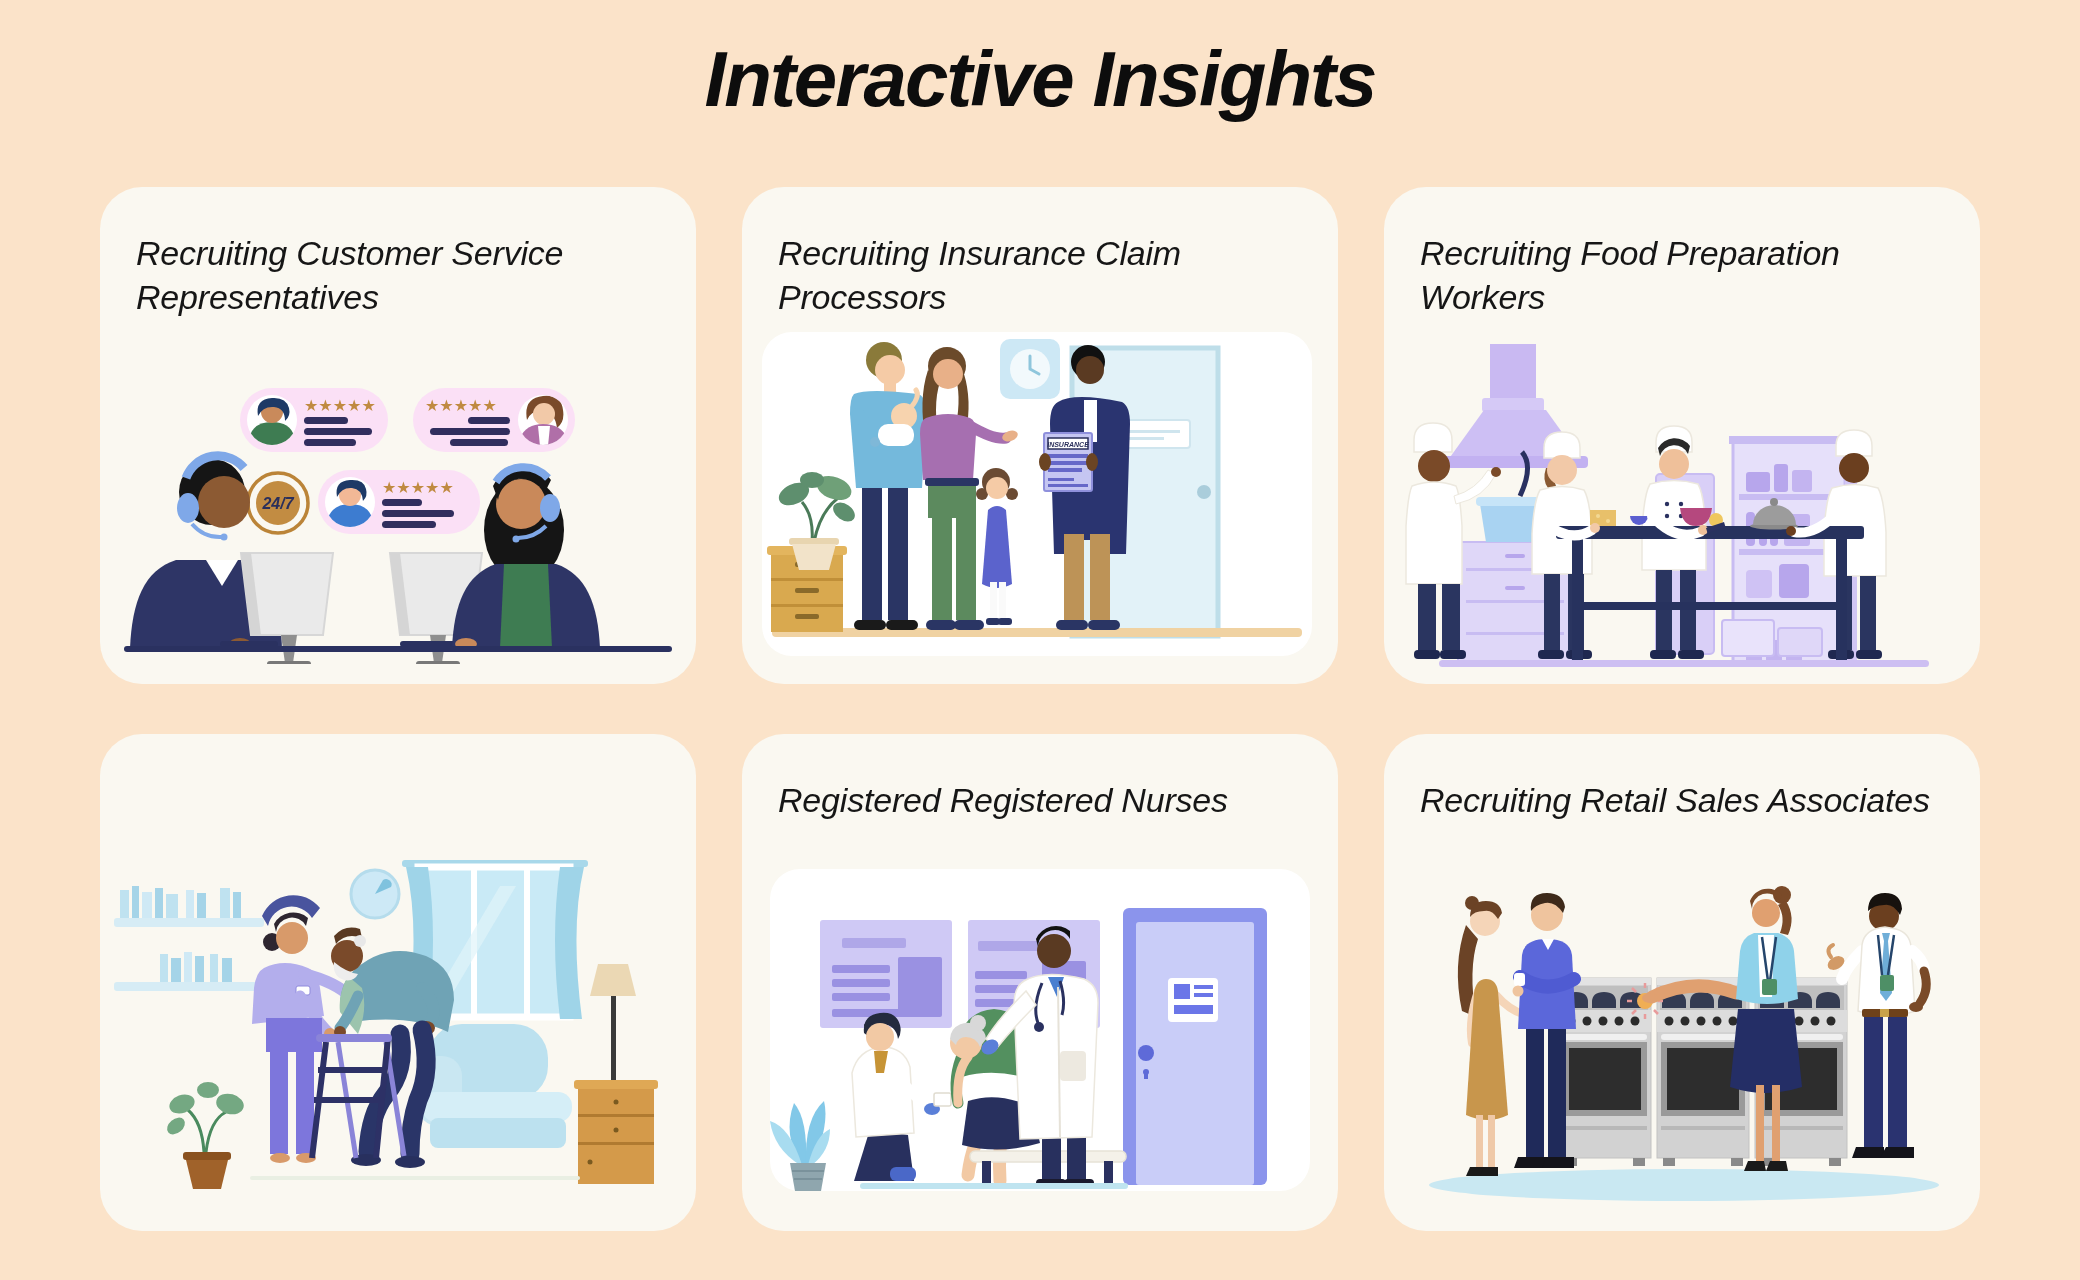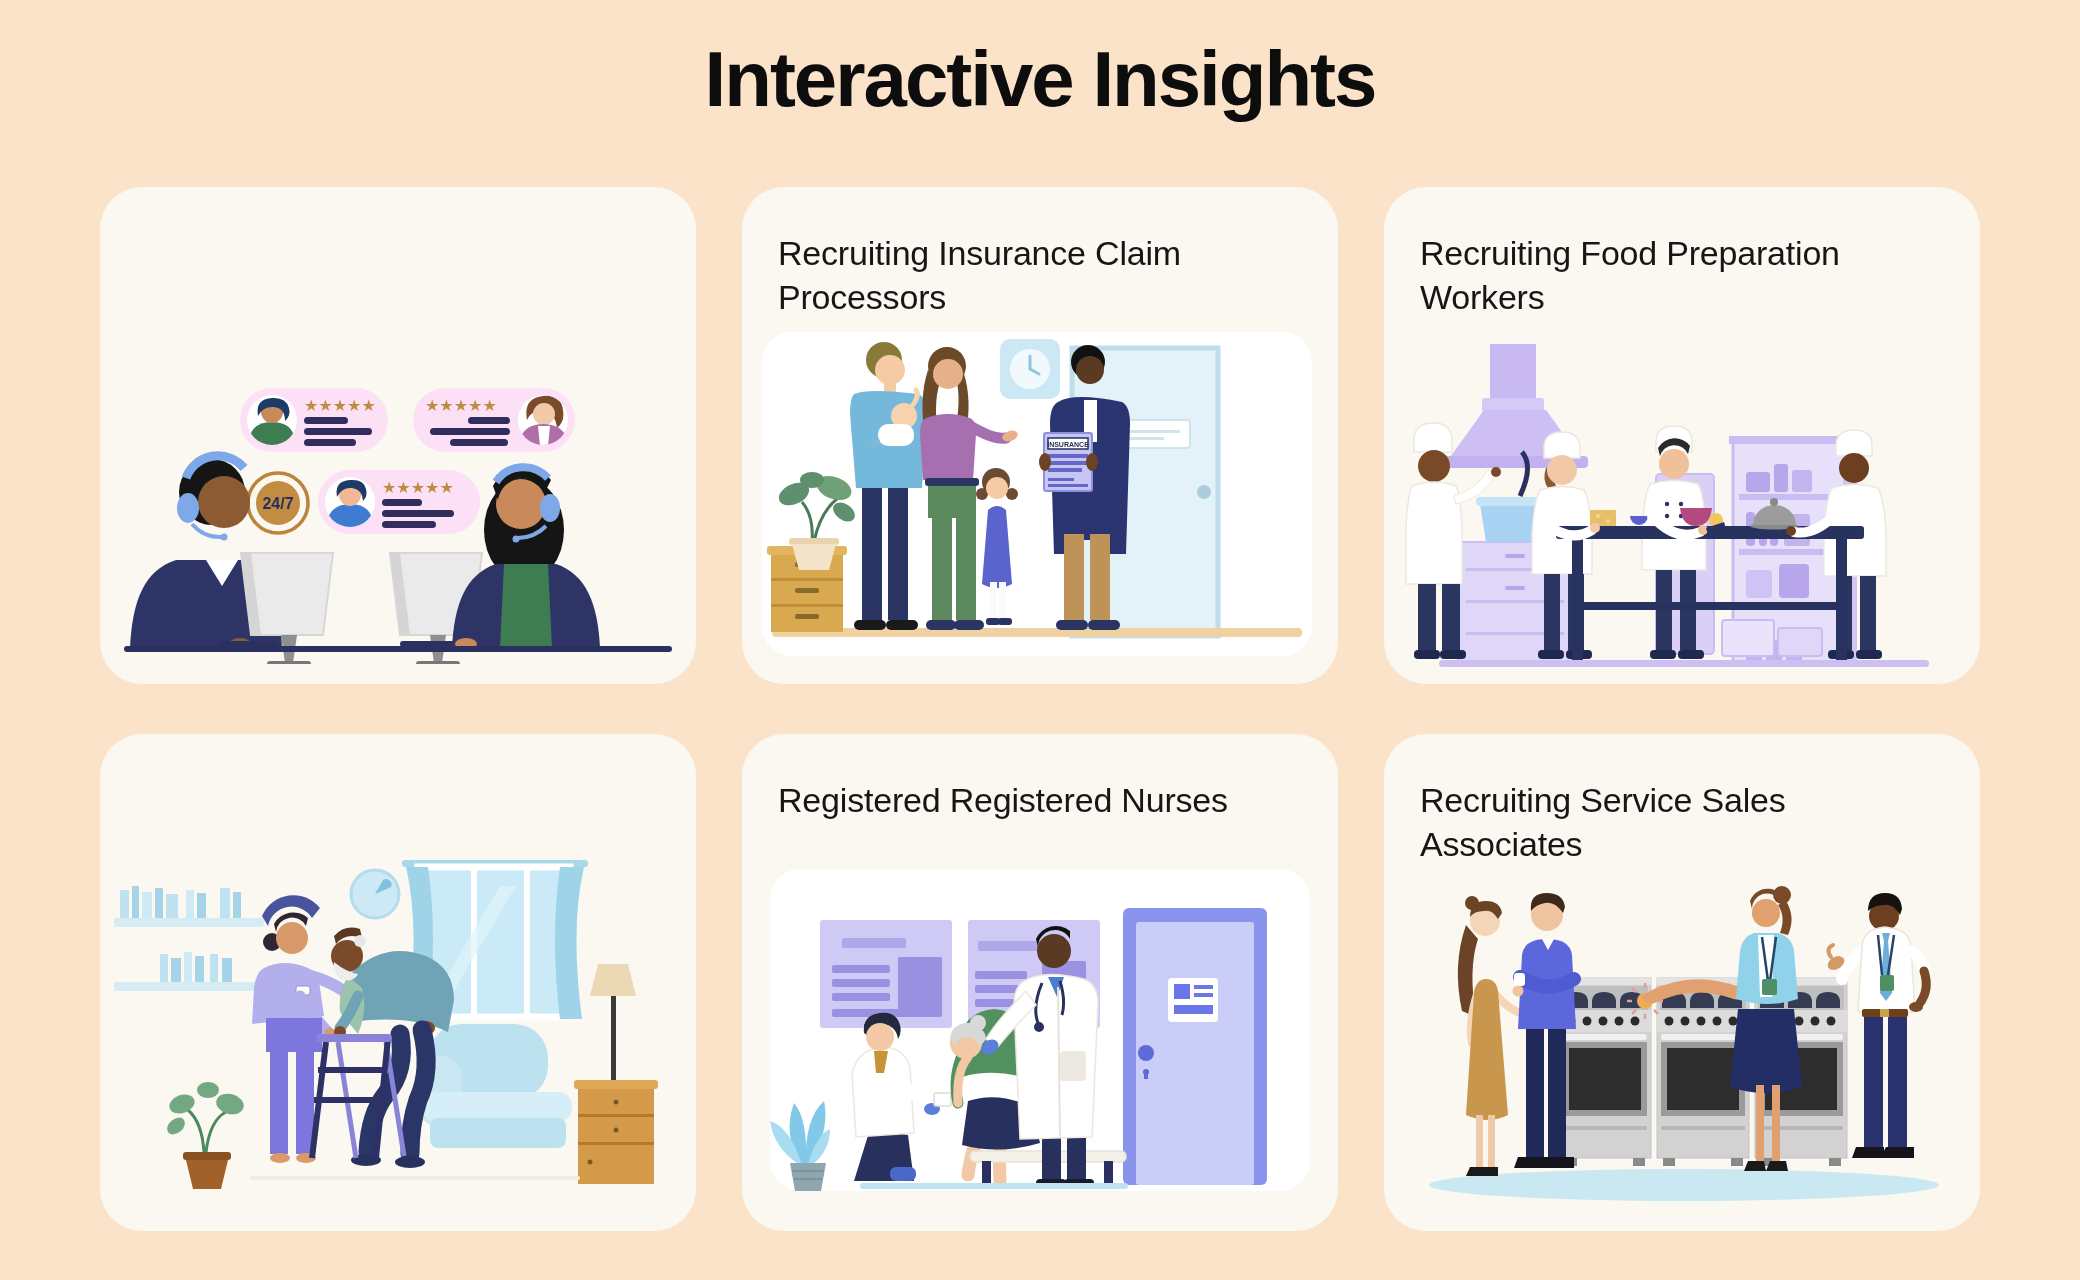--- a/index.html
+++ b/index.html
@@ -1,17 +1,17 @@
 <!DOCTYPE html>
 <html><head>
 <meta charset="utf-8">
 <style>
   html,body{margin:0;padding:0;width:2080px;height:1280px;overflow:hidden;
     background:#FBE3C9;font-family:"Liberation Sans",sans-serif;}
-  .page{position:relative;width:2080px;height:1021px;}
+  .page{position:relative;width:2080px;height:1021px;font-style:italic;}
   .page-title{margin:0;padding-top:34px;text-align:center;font-size:78px;
     font-weight:800;letter-spacing:-2px;color:#0D0D0D;}
   .grid{position:absolute;left:100px;top:187px;width:1880px;
     display:grid;grid-template-columns:repeat(3,596px);grid-template-rows:497px 497px;
     column-gap:46px;row-gap:50px;}
   .card{position:relative;background:#FAF8F1;border-radius:42px;overflow:hidden;}
   .card-title{position:absolute;top:44px;left:36px;right:28px;margin:0;
     font-size:34px;line-height:44px;font-weight:500;color:#161616;letter-spacing:-0.2px;}
   .illus{position:absolute;left:0;right:0;}
   .illus svg{display:block;width:596px;height:auto;}
@@ -21,20 +21,21 @@
 </style>
 </head>
 <body>
 
 <div class="page">
   <h1 class="page-title">Interactive Insights</h1>
 
   <div class="grid">
 
     <section class="card">
+      <h2 class="card-title">Recruiting Customer Service Representatives</h2>
       <div class="illus i1">
       <svg viewBox="0 0 596 310">
         <defs>
           <clipPath id="av1">
                 <circle cx="172" cy="66" r="25"></circle>
               </clipPath>
           <clipPath id="av2">
                 <circle cx="443" cy="66" r="25"></circle>
               </clipPath>
           <clipPath id="av3">
@@ -561,21 +562,21 @@
           <path d="M296,82 a17,17 0 0 1 32,-8 l0,-8 a22,22 0 0 0 -34,8 Z" fill="#111111"></path>
           <path d="M284,126 q-28,28 -40,48 l10,10 q16,-20 40,-44 Z" fill="#FFFFFF" stroke="#ECE8DE" stroke-width="1.5"></path>
           <ellipse cx="248" cy="182" rx="9" ry="7" fill="#5A7FD8" transform="rotate(-30 248 182)"></ellipse>
         </g>
         <rect x="118" y="318" width="268" height="6" rx="3" fill="#BFE4F0"></rect>
       </svg>
       </div>
     </section>
 
     <section class="card">
-      <h2 class="card-title">Recruiting Service Sales Associates</h2>
+      <h2 class="card-title">Recruiting Retail Sales Associates</h2>
       <div class="illus i6">
       <svg viewBox="0 0 596 330">
         <ellipse cx="300" cy="306" rx="255" ry="16" fill="#C9E8F2"></ellipse>
         <g transform="translate(175,0)">
           <rect x="0" y="99" width="92" height="180" fill="#D2D2D2" stroke="#C2C2C2"></rect>
           <rect x="0" y="99" width="92" height="7" fill="#E3E3E3"></rect>
           <rect x="3" y="107" width="86" height="24" fill="#BFBFBF"></rect>
           <path d="M5,129 v-6 q0,-10 12,-10 q12,0 12,10 v6 Z M33,129 v-6 q0,-10 12,-10 q12,0 12,10 v6 Z M61,129 v-6 q0,-10 12,-10 q12,0 12,10 v6 Z" fill="#343B52"></path>
           <rect x="0" y="131" width="92" height="22" fill="#DCDCDC"></rect>
           <circle cx="12" cy="142" r="4.5" fill="#2B2B2B"></circle>

